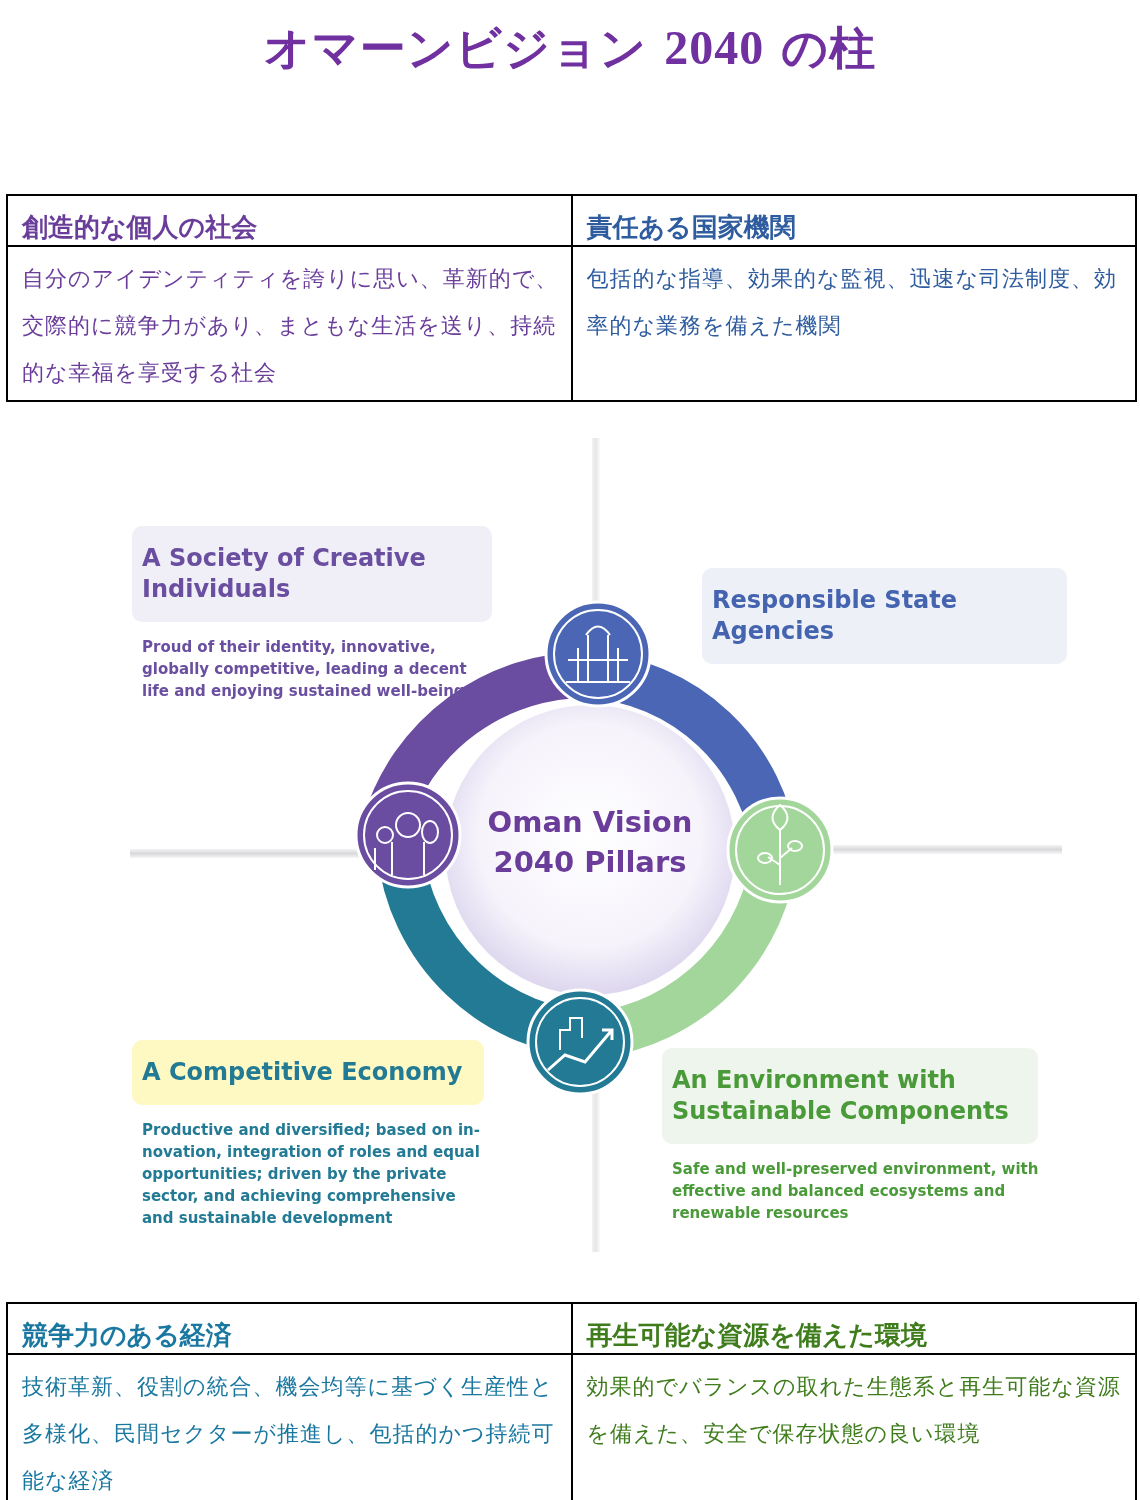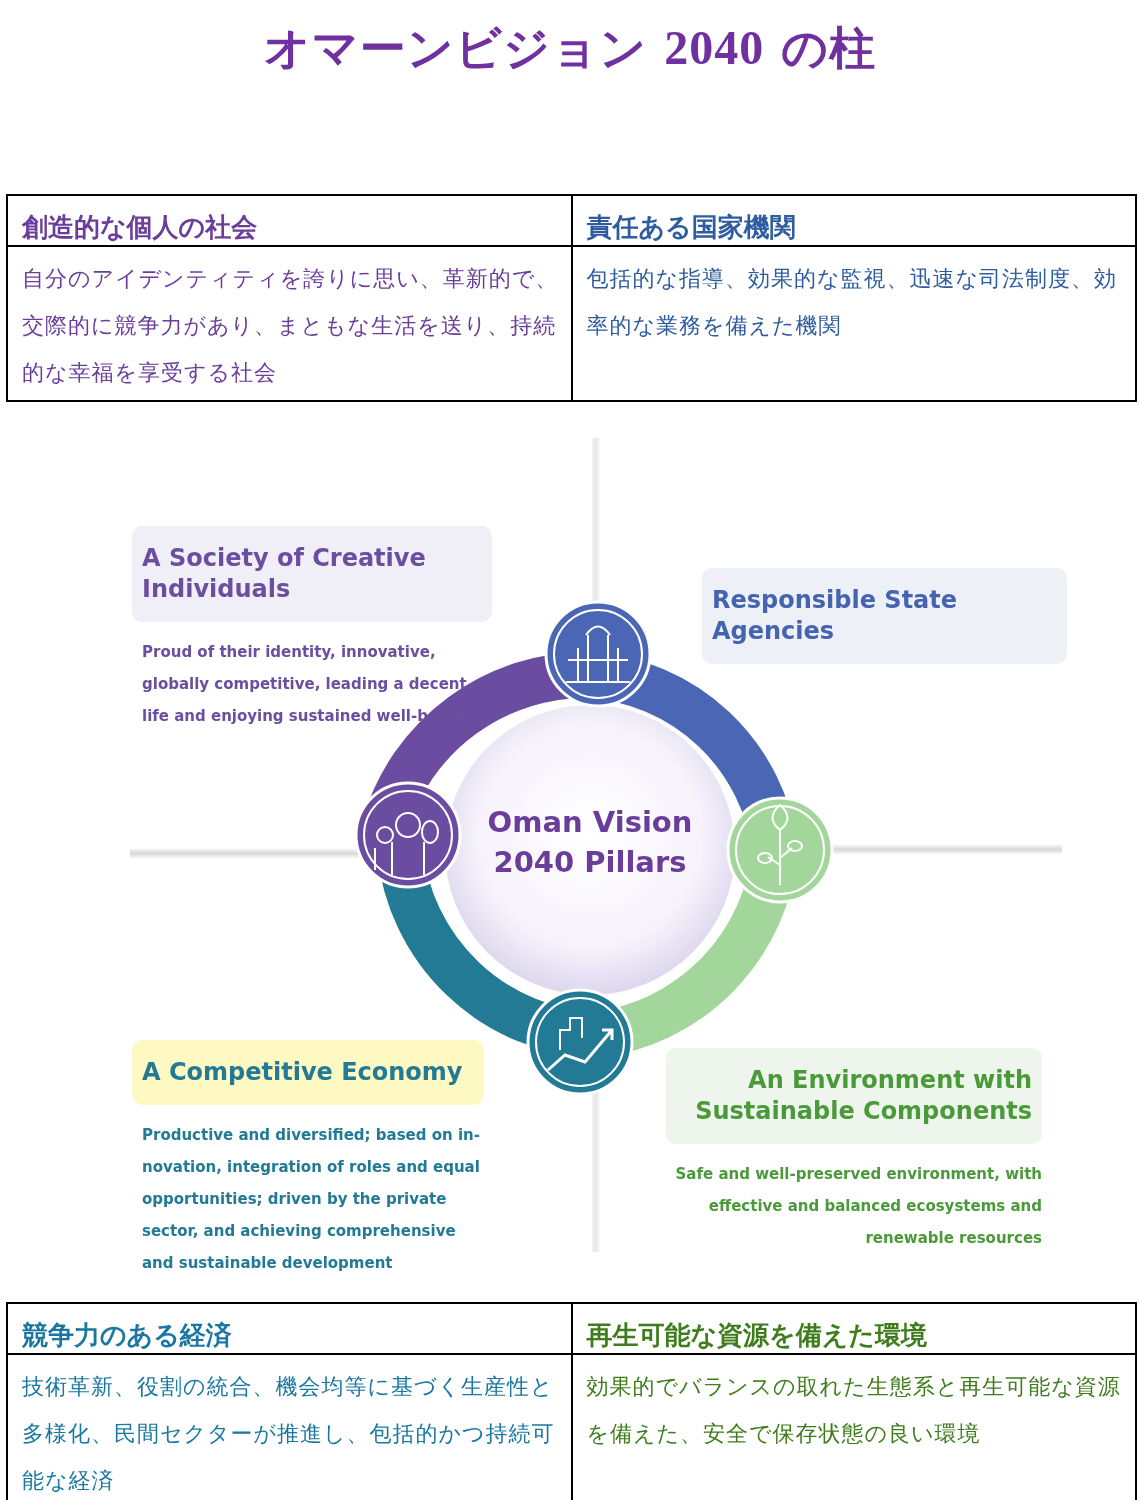--- a/index.html
+++ b/index.html
@@ -34,36 +34,36 @@
   .grid-v { position: absolute; left: 472px; width: 8px; background: linear-gradient(90deg,#f2f2f2,#e6e6e8,#fafafa); }
   .grid-h { position: absolute; top: 419px; height: 9px; background: linear-gradient(180deg,#f4f4f4,#d9d9dc,#f6f6f6); }
 
   .pillar-block { position: absolute; }
   .pillar-block .title-box {
     border-radius: 10px; padding: 17px 10px; font-family: "DejaVu Sans", sans-serif;
     font-weight: bold; font-size: 24px; line-height: 31px; display: inline-block;
   }
   .pillar-block .desc {
     margin-top: 14px; padding-left: 10px; font-family: "DejaVu Sans", sans-serif;
-    font-weight: bold; font-size: 15px; line-height: 32px;
+    font-weight: bold; font-size: 15px; line-height: 22px;
   }
 
   #block-society { left: 12px; top: 96px; width: 360px; }
   #block-society .title-box { background: #f0eef7; color: #6a4fa0; width: 360px; }
   #block-society .desc { color: #6a4fa0; }
 
   #block-agencies { left: 582px; top: 98px; width: 365px; margin-top: 40px; }
   #block-agencies .title-box { background: #eef0f8; color: #4564b0; width: 365px; }
   #block-agencies .desc { color: #4564b0; }
 
   #block-economy { left: 12px; top: 610px; width: 360px; }
   #block-economy .title-box { background: #fef9c3; color: #227a94; width: 352px; }
   #block-economy .desc { color: #227a94; }
 
-  #block-environment { left: 542px; top: 618px; width: 380px; text-align: right; }
+  #block-environment { left: 542px; top: 618px; width: 380px; }
   #block-environment .title-box { background: #eef5ec; color: #4a9a3a; width: 376px; }
   #block-environment .desc { color: #4a9a3a; }
 
   .center-wheel { position: absolute; left: 0; top: 0; width: 950px; height: 830px; pointer-events: none; }
   .center-label {
     position: absolute; left: 340px; top: 372px; width: 260px; text-align: center;
     font-family: "DejaVu Sans", sans-serif; font-weight: bold; font-size: 29px; line-height: 40px; color: #6a3d9a;
   }
 </style>
 </head>

